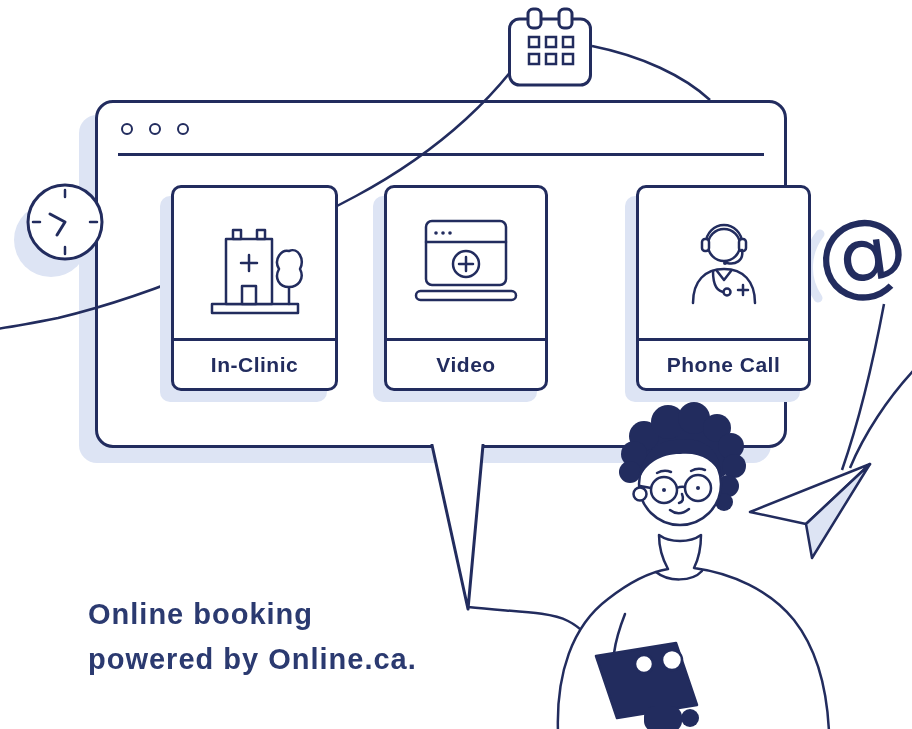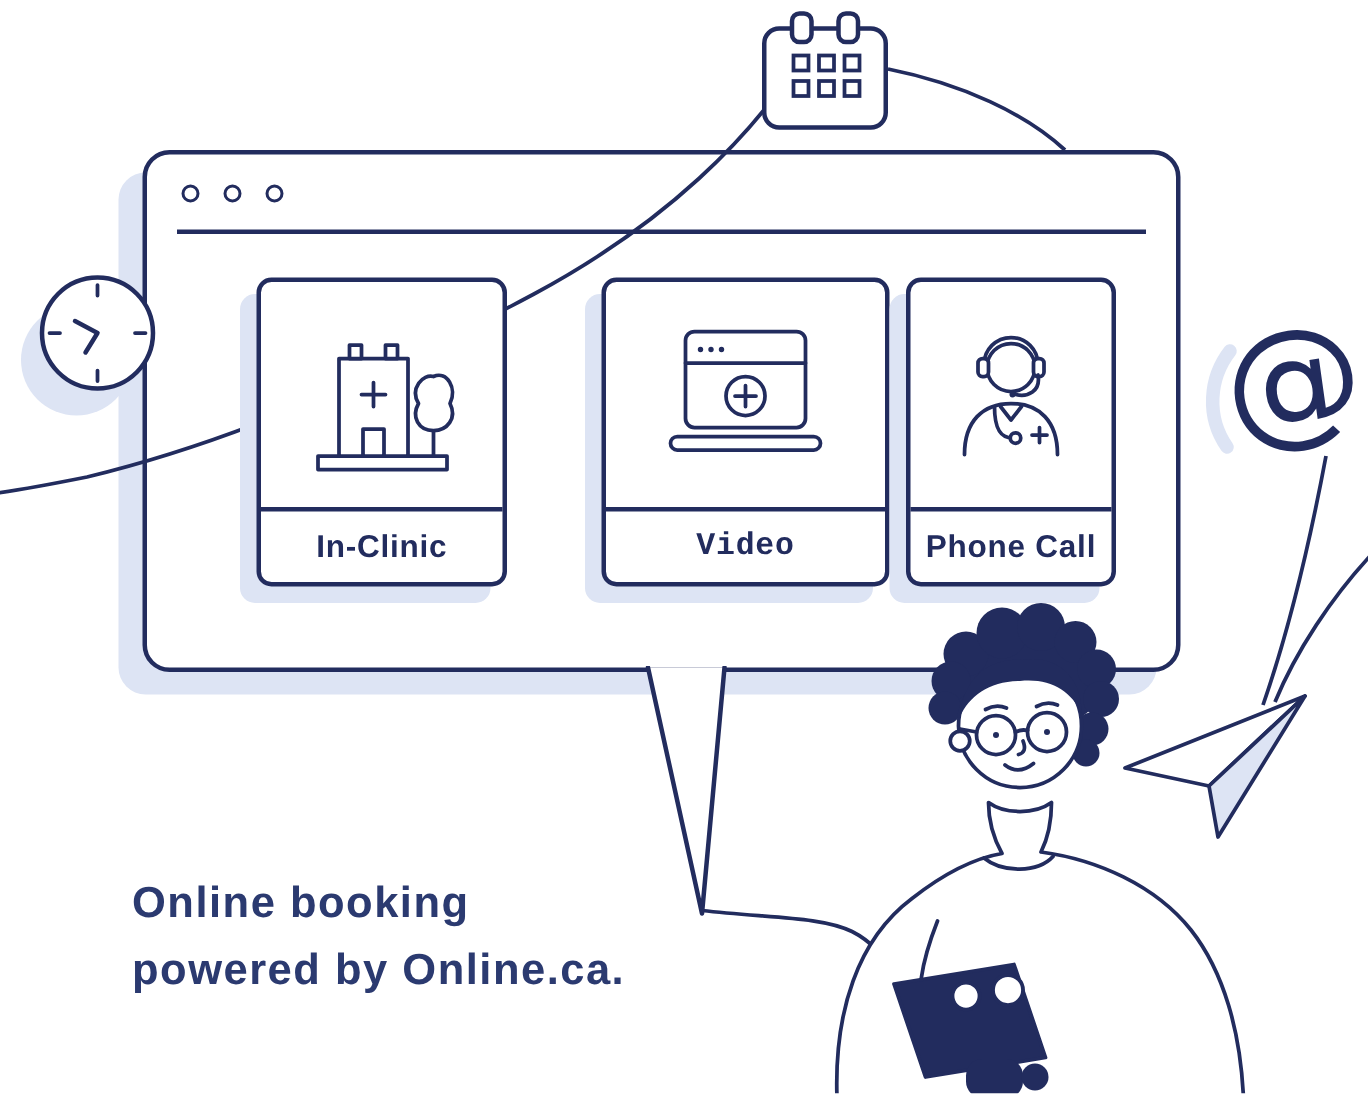--- a/index.html
+++ b/index.html
@@ -36,34 +36,34 @@
     box-shadow: -11px 11px 0 0 #dde4f4;
     display: flex; flex-direction: column; z-index: 4; margin-left: 36px;
   }
   .card-icon { flex: 1; display: flex; align-items: center; justify-content: center; }
   .card-label {
     height: 50px; border-top: 3px solid #222c5e;
     display: flex; align-items: center; justify-content: center;
     font-size: 21px; font-weight: 700; letter-spacing: 0.5px; color: #222c5e;
   }
   .card-1 { left: 135px; width: 167px; }
-  .card-2 { left: 365px; width: 192px; font-family: Liberation Mono, monospace; }
-  .card-3 { left: 568px; width: 140px; }
+  .card-2 { left: 348px; width: 164px; }
+  .card-3 { left: 600px; width: 175px; }
 
   .decor { left: 0; top: 0; z-index: 3; pointer-events: none; }
   .z4 { z-index: 4; } .z5 { z-index: 5; }
 
   .at-sign {
     left: 816px; top: 208px; font-size: 92px; color: #222c5e;
     font-family: "DejaVu Sans", sans-serif; transform: rotate(-8deg);
     z-index: 4; line-height: 1;
   }
 
   .tagline {
-    left: 88px; top: 580px; z-index: 6;
+    left: 88px; top: 592px; z-index: 6;
     color: #2b3a70; font-size: 29px; font-weight: 700;
     letter-spacing: 1px; line-height: 45px;
   }
 </style>
 </head>
 <body>
 
 <div class="stage">
 
   <svg class="abs decor" width="912" height="729" viewBox="0 0 912 729" fill="none">

